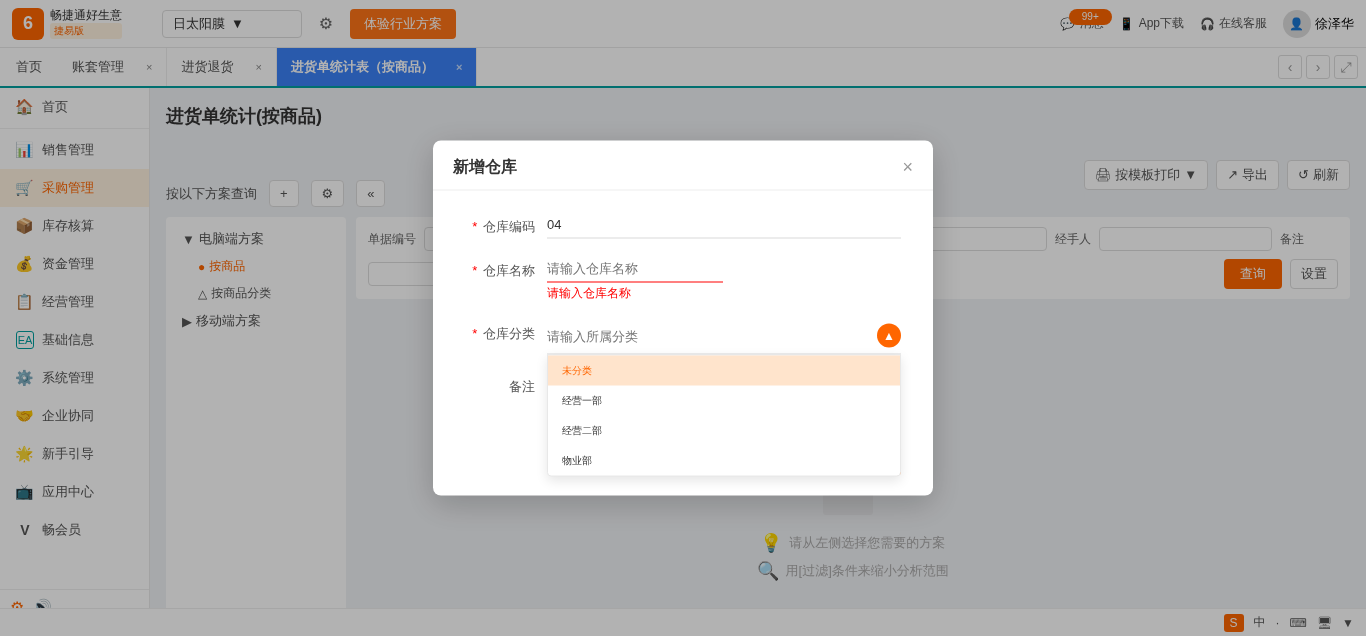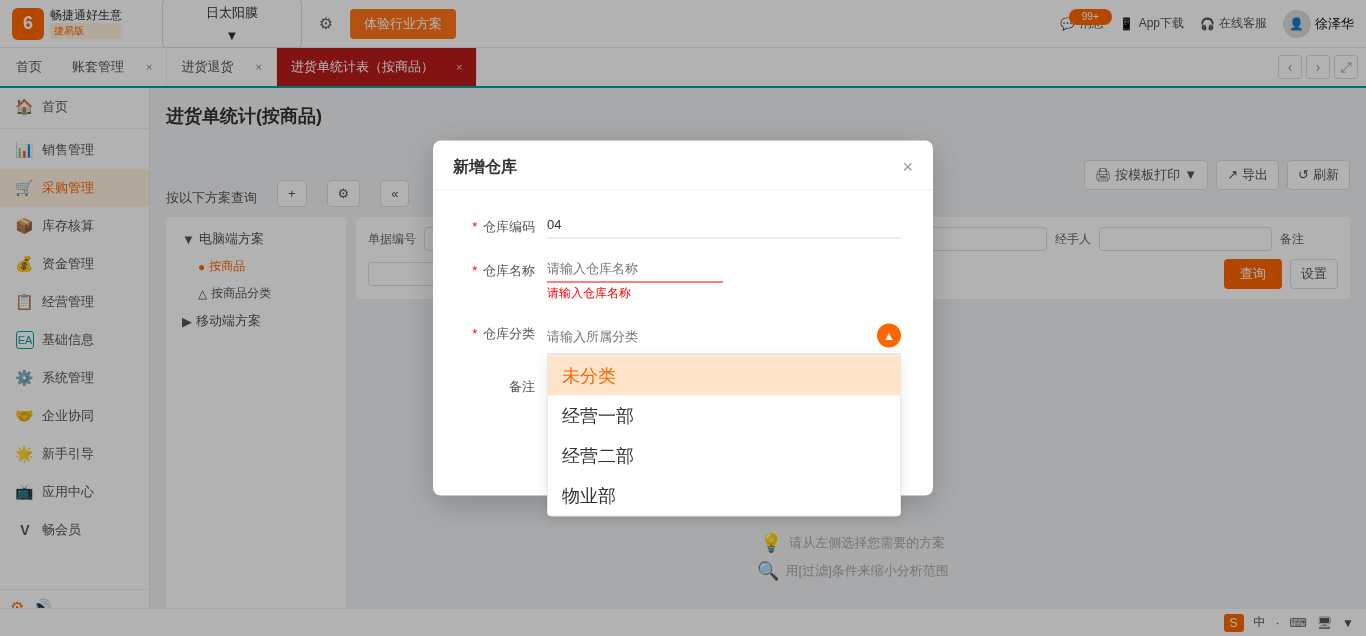--- a/index.html
+++ b/index.html
@@ -30,21 +30,20 @@
       color: #fff; font-size: 18px; font-weight: bold;
     }
     .logo-text { font-size: 12px; color: #333; line-height: 1.3; }
     .logo-tag { font-size: 10px; color: #f60; background: #fff3e0; padding: 1px 4px; border-radius: 3px; }
 
     .store-selector {
       display: flex; align-items: center; gap: 6px;
       border: 1px solid #ddd; border-radius: 4px;
       padding: 4px 10px; cursor: pointer; background: #fff;
       min-width: 140px;
-      flex-direction: column;
     }
     .store-selector span { color: #333; font-size: 13px; }
     .chevron { color: #999; font-size: 10px; }
 
     .gear-btn {
       width: 32px; height: 32px; display: flex; align-items: center; justify-content: center;
       cursor: pointer; color: #666; font-size: 16px; margin: 0 8px;
     }
 
     .trial-btn {
@@ -72,21 +71,21 @@
       height: 40px; background: #fff; display: flex; align-items: stretch;
       border-bottom: 2px solid #00a0a0;
       padding-left: 0;
     }
     .tab-item {
       display: flex; align-items: center; gap: 22px; padding: 0 14px;
       cursor: pointer; color: #555; font-size: 13px; border-right: 1px solid #eee;
       white-space: nowrap;
     }
     .tab-item.active {
-      background: #b91c1c; color: #fff;
+      background: #3b82f6; color: #fff; font-weight: bold;
     }
     .tab-close { font-size: 11px; cursor: pointer; opacity: 0.7; }
     .tab-home { padding: 0 16px; display: flex; align-items: center; color: #555; cursor: pointer; }
     .tab-actions { margin-left: auto; display: flex; align-items: center; gap: 4px; padding-right: 8px; }
     .tab-action-btn { width: 24px; height: 24px; display: flex; align-items: center; justify-content: center; cursor: pointer; color: #999; border: 1px solid #ddd; border-radius: 3px; font-size: 14px; }
 
     
     .main-layout { display: flex; height: calc(636px - 88px); }
 
     
@@ -101,21 +100,21 @@
     .sidebar-item.active { background: #fff3e0; color: #f60; }
     .sidebar-icon { width: 18px; height: 18px; display: flex; align-items: center; justify-content: center; font-size: 15px; }
     .sidebar-divider { height: 1px; background: #f0f0f0; margin: 2px 0; }
 
     
     .content-area { flex: 1; padding: 16px; overflow: auto; position: relative; }
     .page-title { font-size: 18px; color: #333; font-weight: bold; margin-bottom: 14px; }
 
     
     .content-topbar { display: flex; align-items: center; justify-content: space-between; margin-bottom: 10px; }
-    .topbar-left { display: flex; align-items: flex-end; gap: 20px; font-size: 13px; color: #555; margin-top: 38px; }
+    .topbar-left { display: flex; align-items: center; gap: 12px; font-size: 13px; color: #555; margin-top: 38px; }
     .topbar-right { display: flex; align-items: center; gap: 8px; }
     .btn-outline { border: 1px solid #ddd; background: #fff; border-radius: 4px; padding: 5px 10px; cursor: pointer; color: #555; font-size: 13px; display: flex; align-items: center; gap: 4px; }
     .btn-orange { background: #f60; color: #fff; border: none; border-radius: 4px; padding: 6px 16px; cursor: pointer; font-size: 13px; }
 
     
     .filter-panel { display: flex; gap: 8px; background: #fff; padding: 10px 12px; border-radius: 4px; margin-bottom: 10px; align-items: center; flex-wrap: wrap; }
     .filter-label { color: #666; font-size: 12px; white-space: nowrap; }
     .filter-input { border: 1px solid #ddd; border-radius: 4px; padding: 4px 8px; font-size: 12px; min-width: 120px; }
     .filter-select { border: 1px solid #ddd; border-radius: 4px; padding: 4px 8px; font-size: 12px; }
 
@@ -175,21 +174,21 @@
       display: flex; align-items: center; justify-content: center;
       color: #fff; cursor: pointer; font-size: 12px;
     }
     .dropdown-list {
       position: absolute; top: 100%; left: 0; right: 0;
       background: #fff; border: 1px solid #e8e8e8;
       border-radius: 0 0 4px 4px; z-index: 300;
       box-shadow: 0 4px 12px rgba(0,0,0,0.1);
     }
     .dropdown-item {
-      padding: 8px 14px; cursor: pointer; font-size: 18px; color: #333;
+      padding: 8px 14px; cursor: pointer; font-size: 10px; color: #333;
     }
     .dropdown-item.selected { background: #ffe4cc; color: #f60; }
 
     .form-textarea {
       flex: 1; border: none; border-bottom: 1px solid #d9d9d9;
       padding: 6px 0; font-size: 13px; color: #333; outline: none;
       background: transparent; resize: none; min-height: 36px;
     }
 
     .modal-footer {

